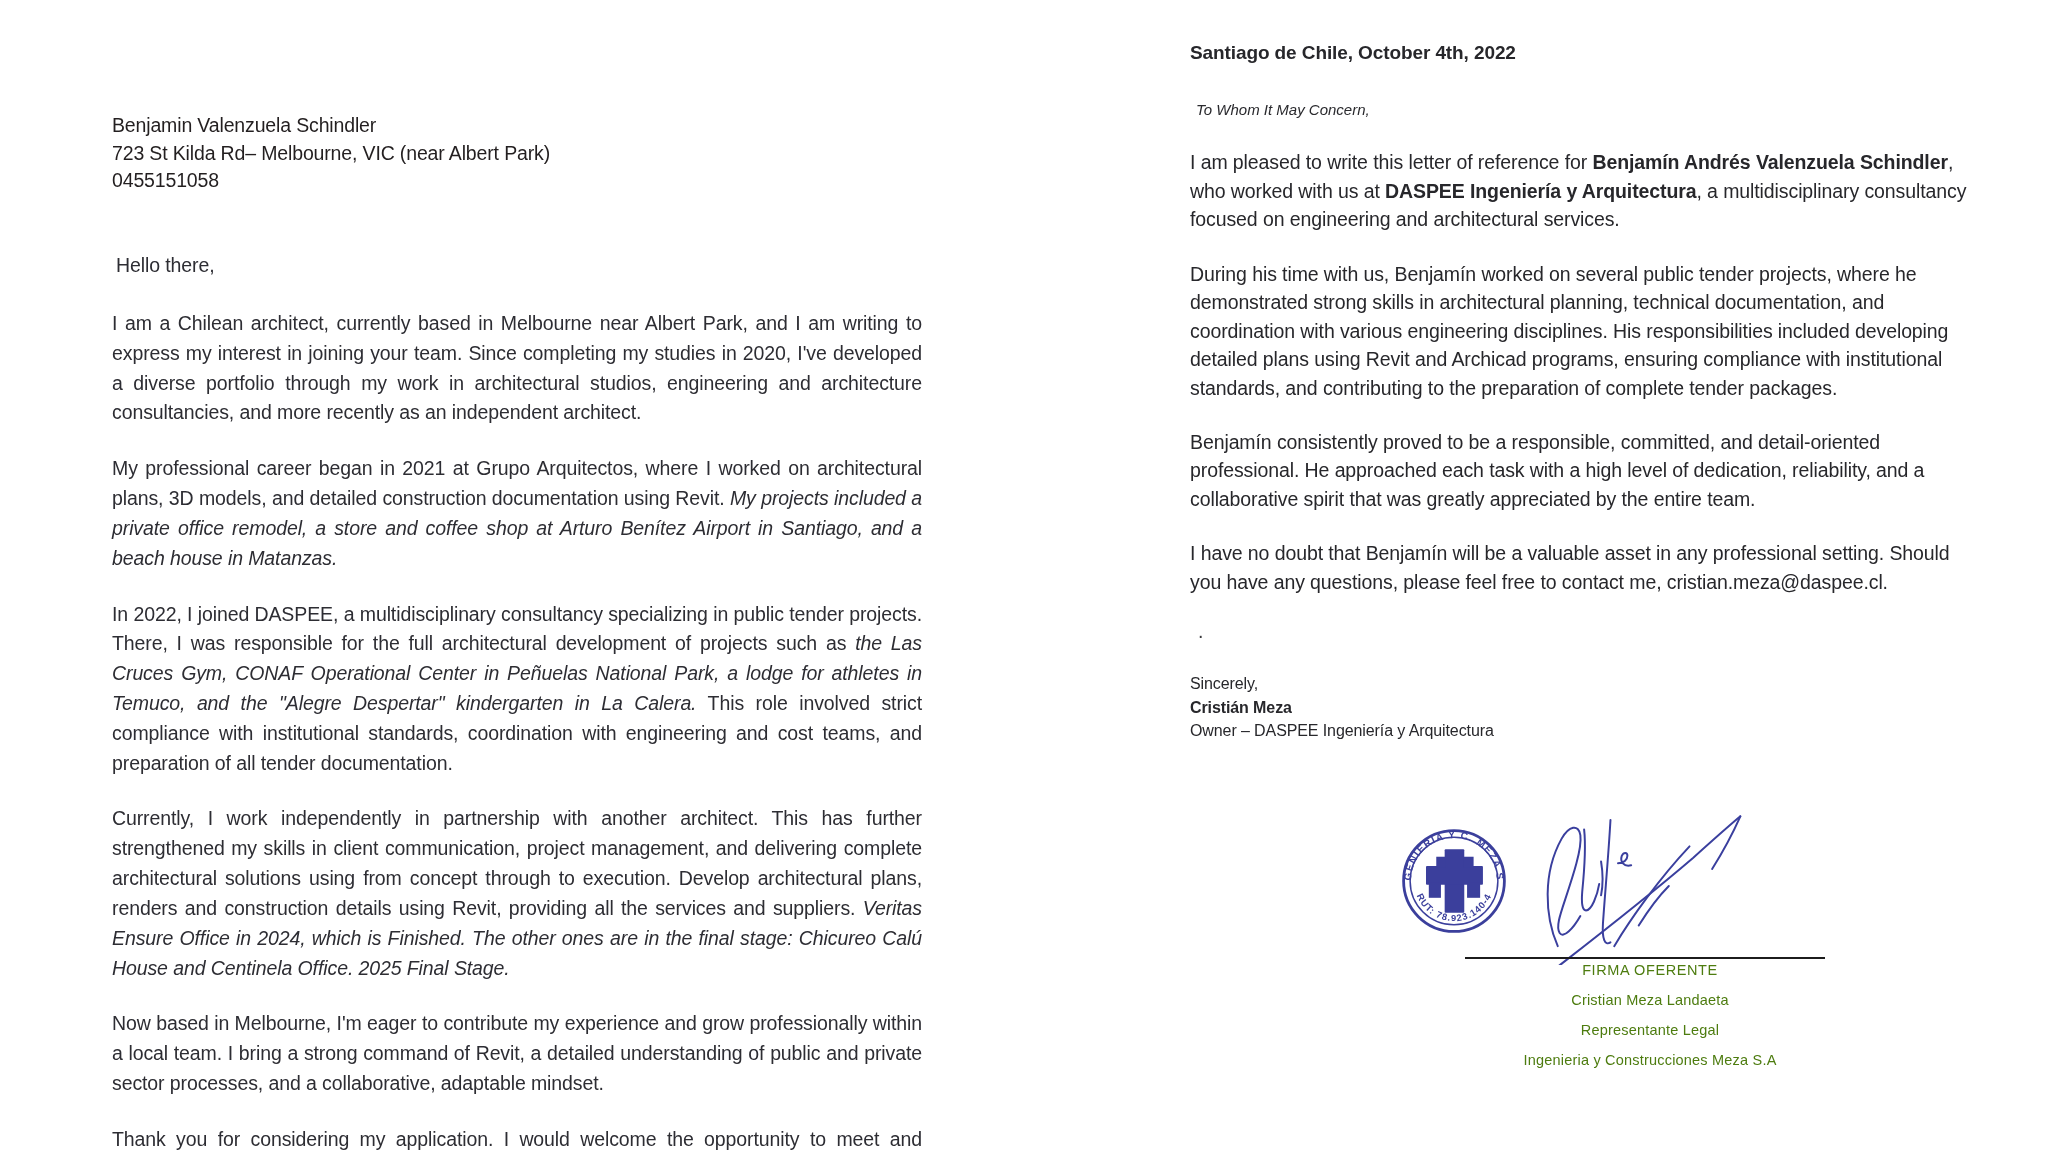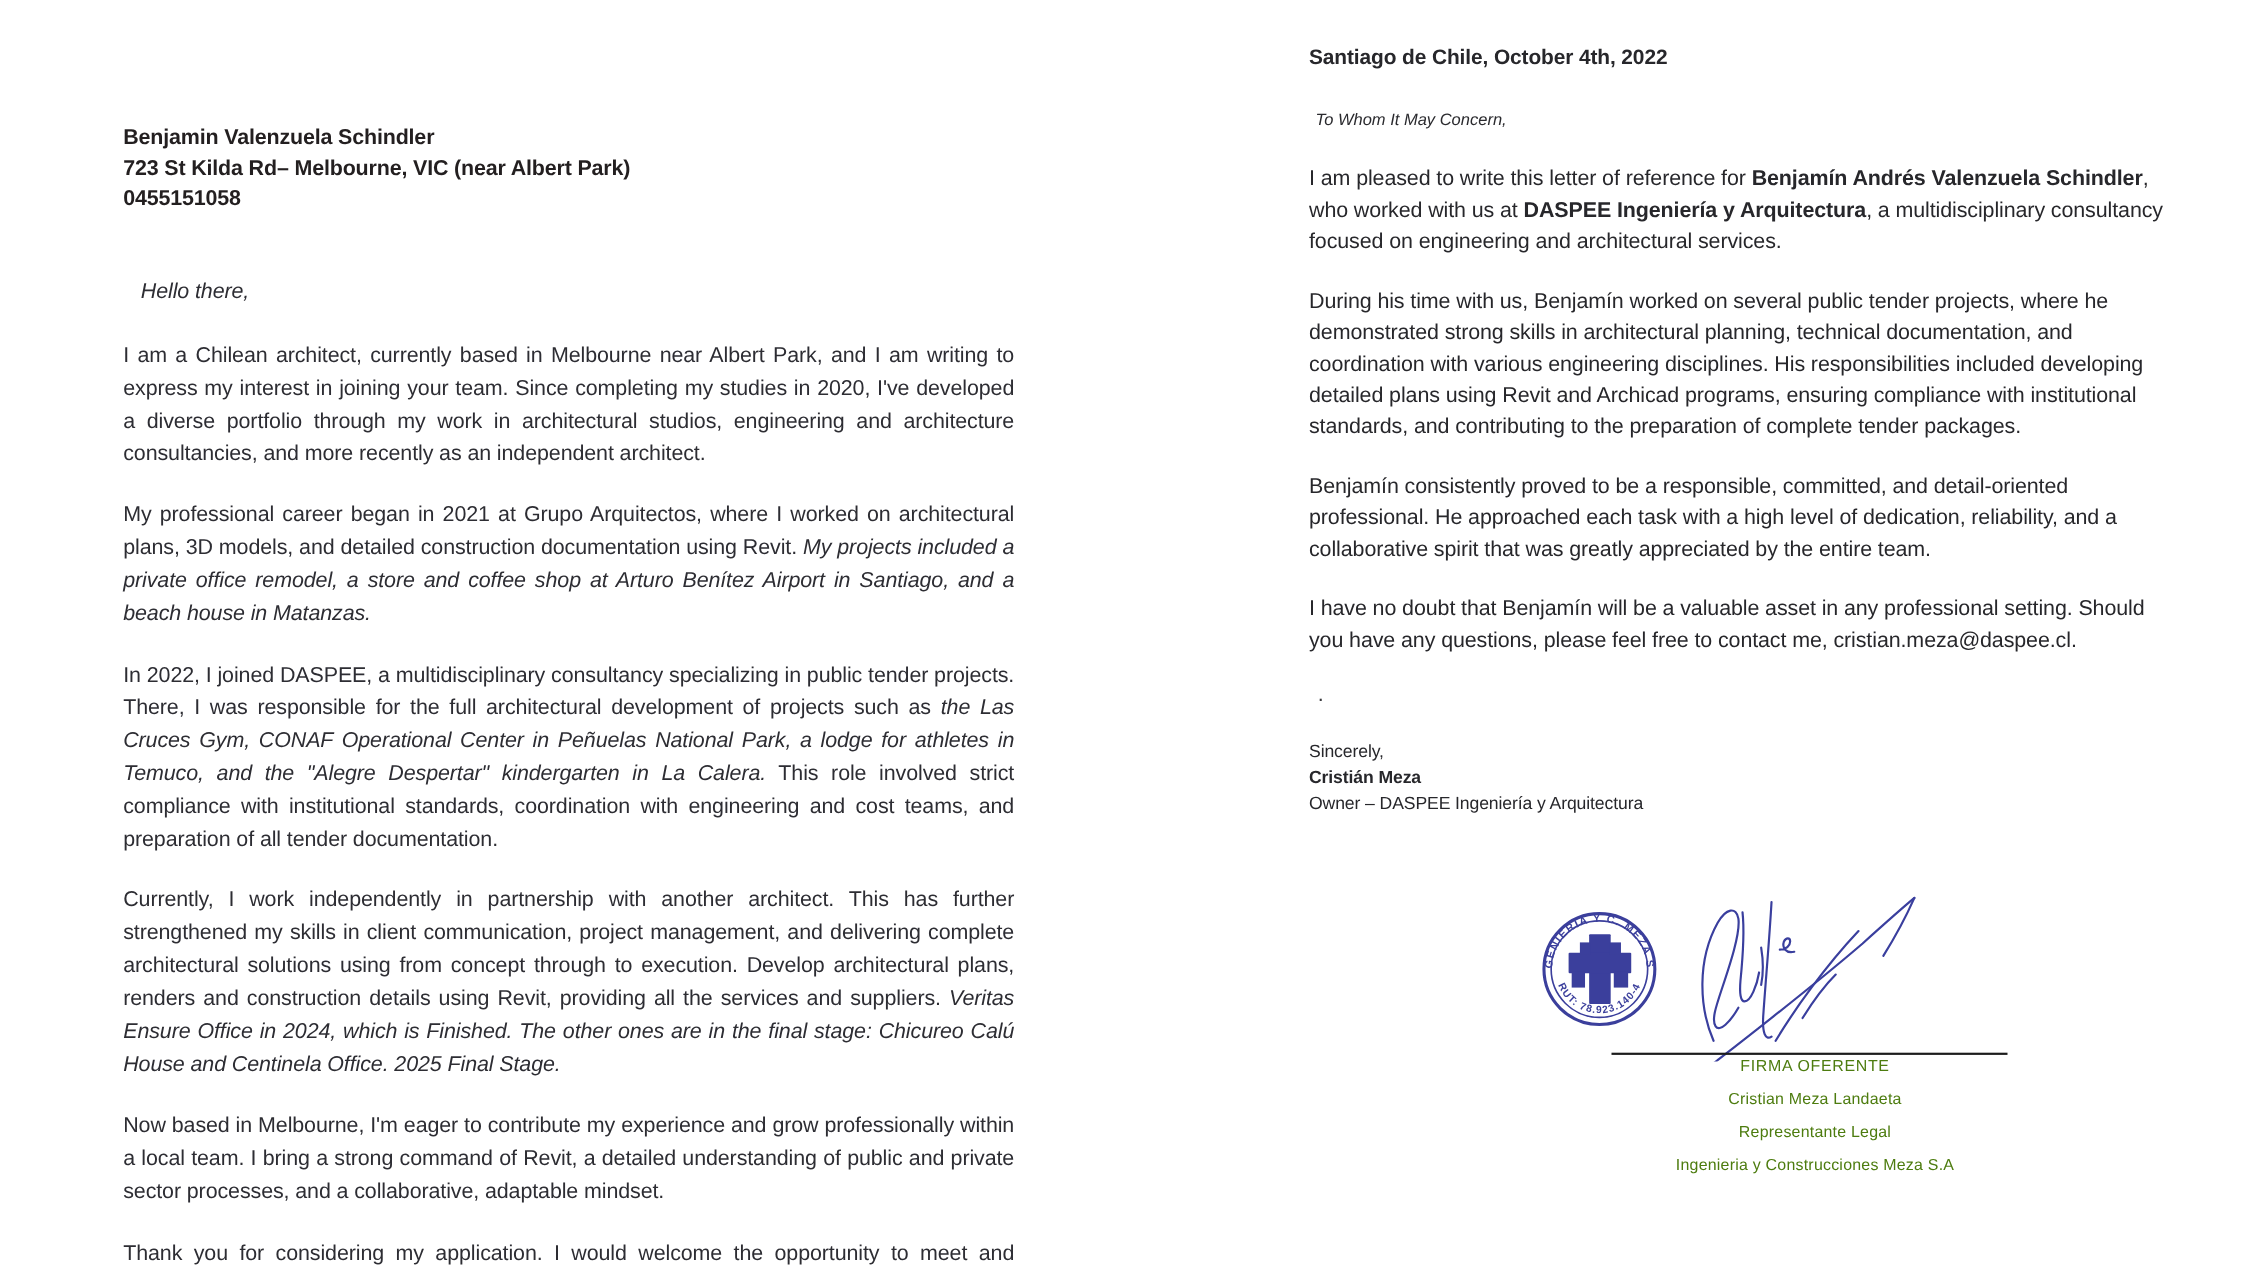--- a/index.html
+++ b/index.html
@@ -28,39 +28,38 @@
     width: 1024px; height: 1152px;
     background: #ffffff;
   }
   .left-body {
     position: absolute;
     left: 112px;
     top: 112px;
     width: 820px;
   }
   .addr-block {
-    font-weight: bold;
+    font-weight: normal;
     font-size: 19.5px;
     line-height: 1.42;
     letter-spacing: -0.15px;
     color: #231f20;
     margin-bottom: 56px;
   }
   .addr-line { white-space: nowrap; }
 
   .l-col {
     width: 810px;
     font-size: 19.5px;
     line-height: 1.53;
     color: #2d2d33;
     letter-spacing: -0.1px;
   }
   .l-greet {
-    margin: 0 0 28px 16px;
-    font-style: italic;
+    margin: 0 0 28px 4px;
   }
   .l-para {
     margin: 0 0 26px 0;
     text-align: justify;
     text-justify: inter-word;
   }
   .l-para em { font-style: italic; }
 
   
   .page-right {

